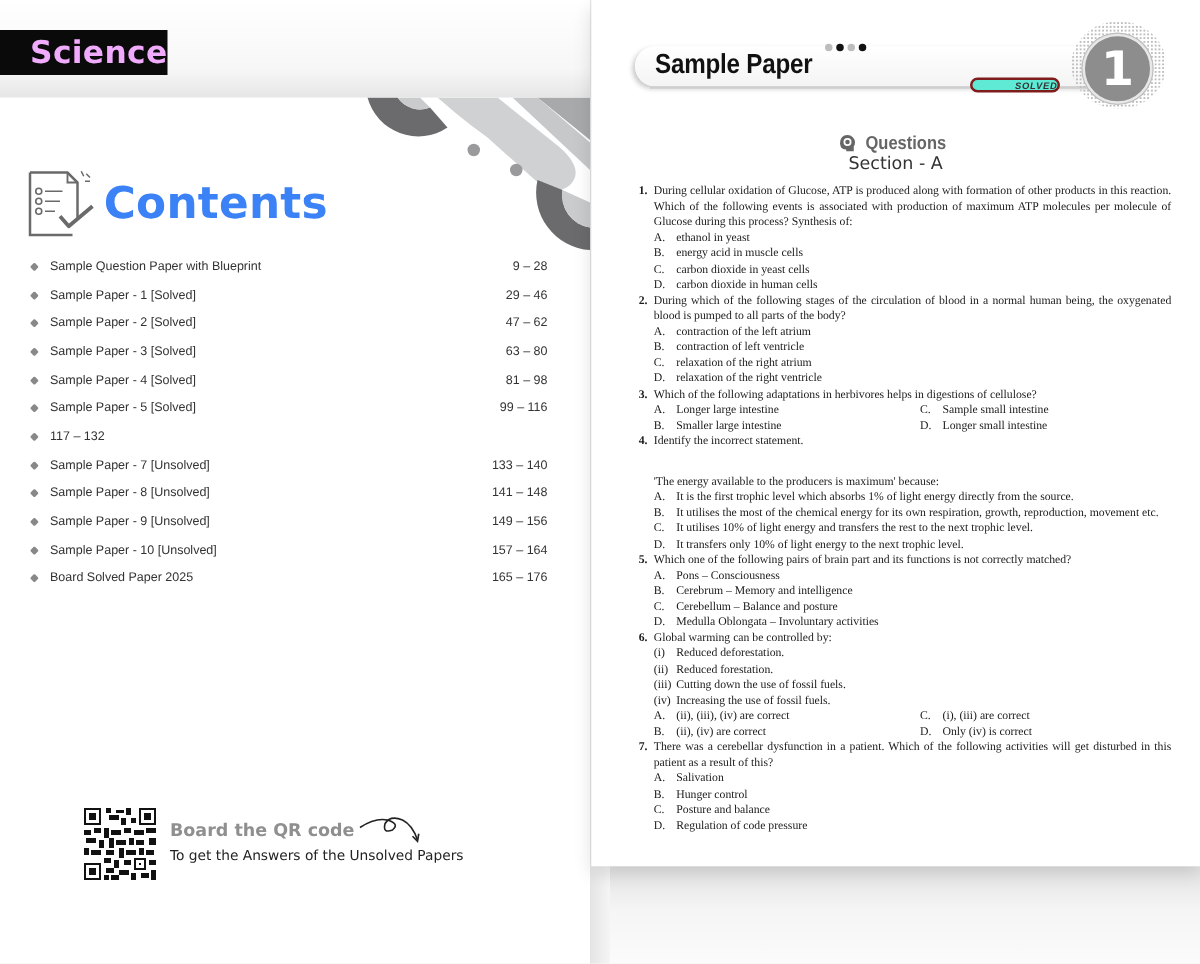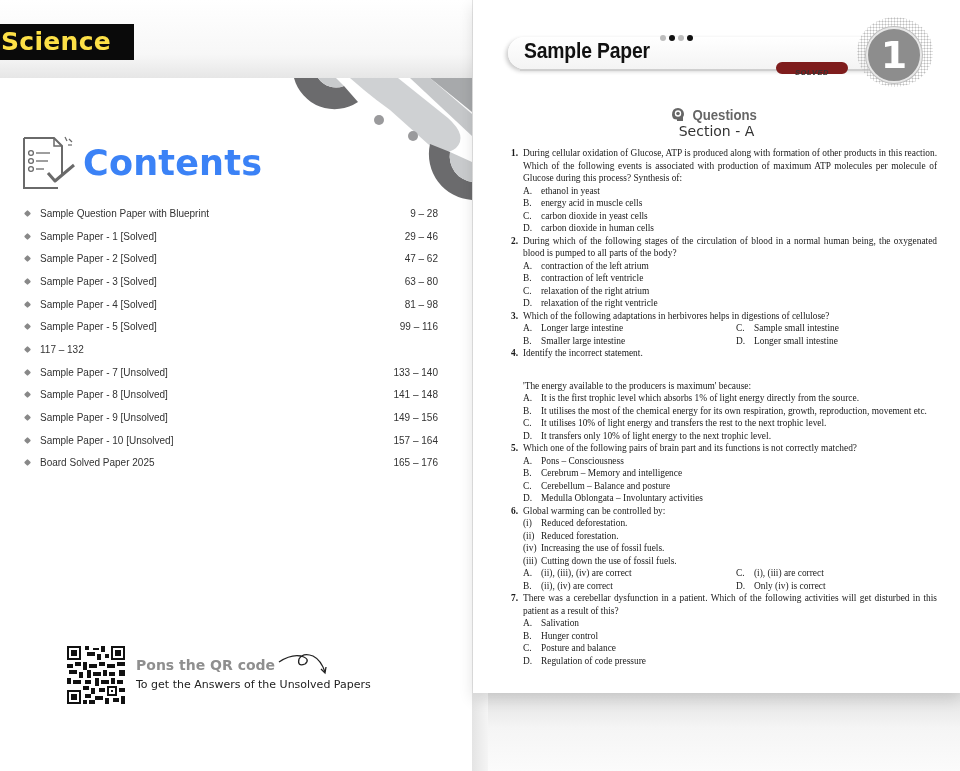--- a/index.html
+++ b/index.html
@@ -14,23 +14,23 @@
   .top-band {
     position: absolute; left: 0; top: 0; width: 474px; height: 78px;
     background: linear-gradient(#ffffff 0%, #f7f7f7 70%, #e6e6e6 100%);
   }
   .left-shadow-edge {
     position: absolute; left: 472px; top: 0; width: 18px; height: 771px;
     background: linear-gradient(90deg, #e4e4e4, #f7f7f7);
   }
   .subject-tag {
     position: absolute; left: 0; top: 24px; width: 134px; height: 36px;
-    background: #0a0a0a; color: #fde047;
+    background: #0a0a0a; color: #f0abfc;
     font-family: "DejaVu Sans", sans-serif; font-weight: bold; font-size: 25px;
-    line-height: 36px; padding-left: 1px; letter-spacing: 0.3px;
+    line-height: 36px; padding-left: 24px; letter-spacing: 0.3px;
   }
   .deco { position: absolute; left: 280px; top: 78px; width: 192px; height: 122px; overflow: hidden; }
 
   .contents-head { position: absolute; left: 22px; top: 135px; height: 56px; display: flex; align-items: center; }
   .contents-icon { width: 58px; height: 56px; }
   .contents-title {
     font-family: "DejaVu Sans", sans-serif; font-weight: bold; font-size: 35px;
     color: #3b82f6; margin-left: 3px; letter-spacing: 0.2px;
   }
 
@@ -68,23 +68,23 @@
   .sp-line { position: absolute; left: 520px; top: 69px; width: 352px; height: 2px; background: #cfcfcf; }
   .sp-title {
     position: absolute; left: 524px; top: 38px;
     font-family: "Liberation Sans", sans-serif; font-weight: bold; font-size: 22px;
     color: #111; transform: scaleX(0.88); transform-origin: left; letter-spacing: -0.2px;
   }
   .sp-dots { position: absolute; left: 660px; top: 35px; display: flex; gap: 3px; }
   .sp-dot { width: 6px; height: 6px; border-radius: 50%; }
   .solved-pill {
     position: absolute; left: 776px; top: 62px; width: 72px; height: 12px;
-    border-radius: 6px; background: #5eead4; border: 6px solid #7f1d1d;
+    border-radius: 6px; background: #5eead4; border: 2px solid #7f1d1d;
     font-family: "Liberation Sans", sans-serif; font-style: italic; font-weight: bold;
-    font-size: 7.5px; color: #333; text-align: center; line-height: 10px; letter-spacing: 0.6px;
+    font-size: 7.5px; color: #333; text-align: right; line-height: 10px; letter-spacing: 0.6px;
   }
   .halftone {
     position: absolute; left: 857px; top: 17px; width: 76px; height: 70px;
     background-image: radial-gradient(#bdbdbd 0.9px, transparent 1.1px);
     background-size: 3px 3px; border-radius: 50%;
   }
   .paper-num {
     position: absolute; left: 866px; top: 27px; width: 56px; height: 56px;
     border-radius: 50%; background: #8d8d8d; border: 2px solid #e8e8e8;
     box-shadow: 0 0 0 1px #bdbdbd;
@@ -267,21 +267,21 @@
           <rect x="14" y="25" width="4" height="2"></rect>
         <rect x="8" y="27" width="2" height="2"></rect>
           <rect x="11" y="27" width="3" height="2"></rect>
           <rect x="19" y="26" width="2" height="3"></rect>
         <rect x="23" y="26" width="3" height="2"></rect>
           <rect x="27" y="25" width="2" height="4"></rect>
       </g>
     </svg>
     <div class="qr-text">
       <div class="qr-title">
-        <span>Pons the QR code</span>
+        <span>Board the QR code</span>
         <svg class="qr-arrow" viewBox="0 0 52 26">
           <path d="M2 12 Q14 4 24 6 Q34 9 28 14 Q20 17 22 9 Q26 2 36 6 Q44 10 48 22" fill="none" stroke="#222" stroke-width="1.3"></path>
           <path d="M44 19 L48 23 L49 17" fill="none" stroke="#222" stroke-width="1.3"></path>
         </svg>
       </div>
       <div class="qr-sub">To get the Answers of the Unsolved Papers</div>
     </div>
   </div>
 </div>
 
@@ -431,27 +431,27 @@
   </div>
   <div class="sub">
       <span class="sub-label">(i)</span>
       <span>Reduced deforestation.</span>
     </div>
   <div class="sub">
       <span class="sub-label">(ii)</span>
       <span>Reduced forestation.</span>
     </div>
   <div class="sub">
+      <span class="sub-label">(iii)</span>
+      <span>Cutting down the use of fossil fuels.</span>
+    </div>
+  <div class="sub">
       <span class="sub-label">(iv)</span>
       <span>Increasing the use of fossil fuels.</span>
     </div>
-  <div class="sub">
-      <span class="sub-label">(iii)</span>
-      <span>Cutting down the use of fossil fuels.</span>
-    </div>
   <div class="opt-row">
     <div class="opt">
         <span class="opt-label">A.</span>
         <span class="opt-text">(ii), (iii), (iv) are correct</span>
       </div>
     <div class="opt">
         <span class="opt-label">C.</span>
         <span class="opt-text">(i), (iii) are correct</span>
       </div>
   </div>

